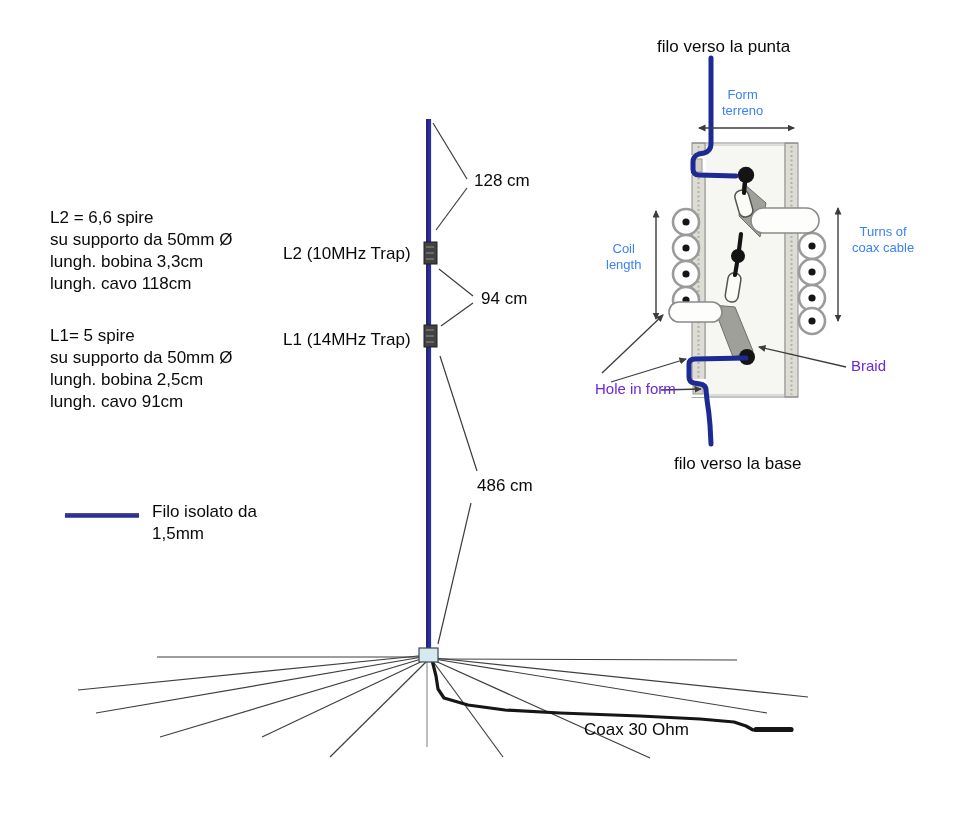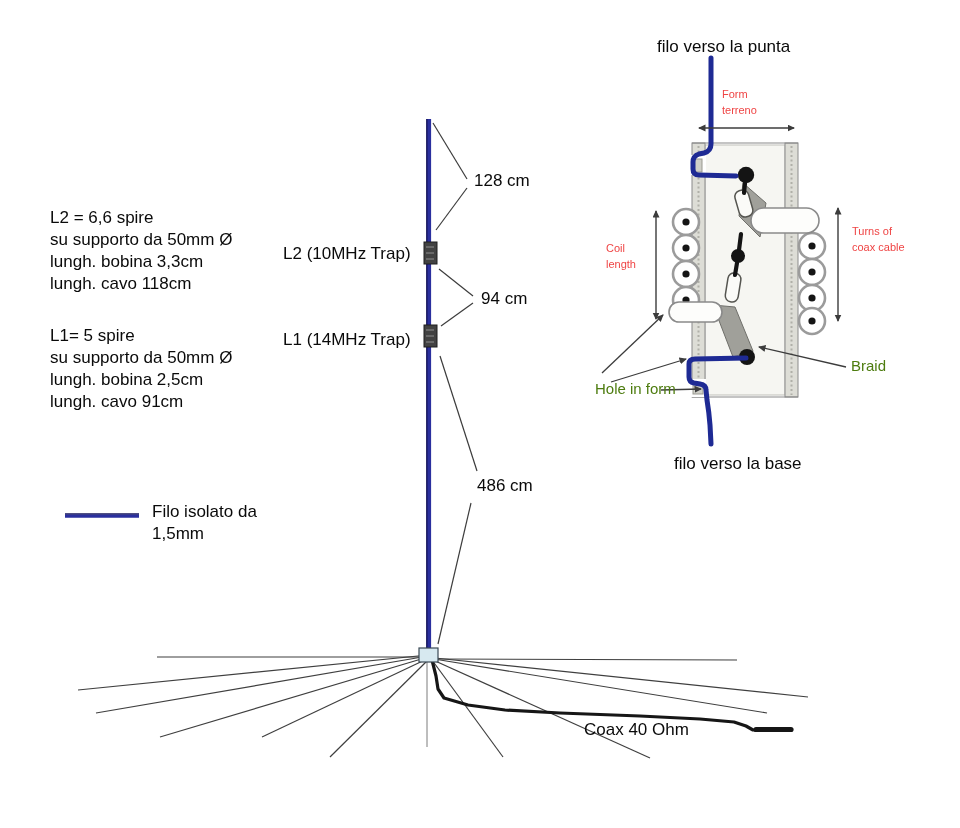--- a/index.html
+++ b/index.html
@@ -2,22 +2,22 @@
 <html><head>
 <meta charset="utf-8">
 <style>
   html,body{margin:0;padding:0;background:#fff;}
   .canvas{
     position:relative;width:960px;height:828px;background:#ffffff;overflow:hidden;
     font-family:"Liberation Sans", sans-serif;color:#000;
   }
   .label{position:absolute;white-space:nowrap;}
   .it{font-size:17px;line-height:22px;color:#0a0a0a;}
-  .scan{font-size:11px;line-height:15.5px;color:#ef4444;}
-  .scan-s{font-size:15px;line-height:16px;color:#4d7c0f;}
+  .scan{font-size:13px;line-height:15.5px;color:#3b82f6;text-align:center;}
+  .scan-s{font-size:15px;line-height:16px;color:#6d28d9;}
   svg{position:absolute;left:0;top:0;}
 </style>
 </head>
 <body>
 
 <div class="canvas">
 
   <svg width="960" height="828" viewBox="0 0 960 828">
     <defs>
       <marker id="ah" markerUnits="userSpaceOnUse" markerWidth="9" markerHeight="9" refX="6.5" refY="3.5" orient="auto">
@@ -189,21 +189,21 @@
 
   <div class="label it" style="left:474px;top:170px;">128 cm</div>
   <div class="label it" style="left:481px;top:288px;">94 cm</div>
   <div class="label it" style="left:477px;top:475px;">486 cm</div>
 
   <div class="label it" style="left:152px;top:501px;">
     <div>Filo isolato da</div>
     <div>1,5mm</div>
   </div>
 
-  <div class="label it" style="left:584px;top:719px;">Coax 40 Ohm</div>
+  <div class="label it" style="left:584px;top:719px;">Coax 30 Ohm</div>
 
   <div class="label it" style="left:657px;top:36px;">filo verso la punta</div>
   <div class="label it" style="left:674px;top:453px;">filo verso la base</div>
 
   <div class="label scan" style="left:722px;top:87px;">
     <div>Form</div>
     <div>terreno</div>
   </div>
 
   <div class="label scan" style="left:606px;top:241px;">

